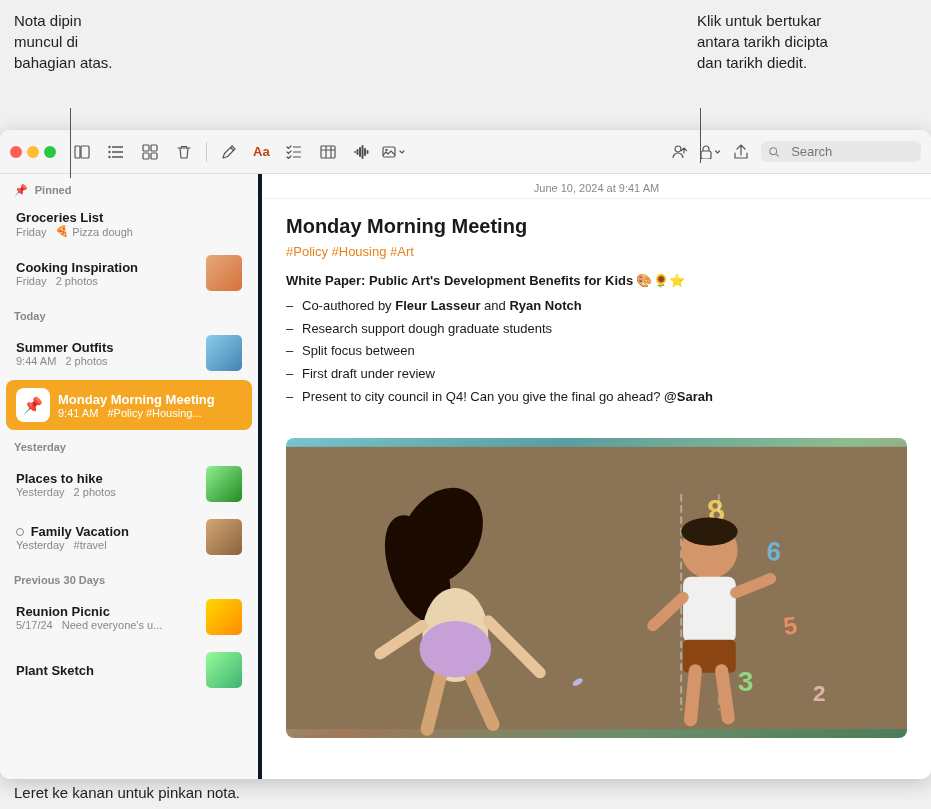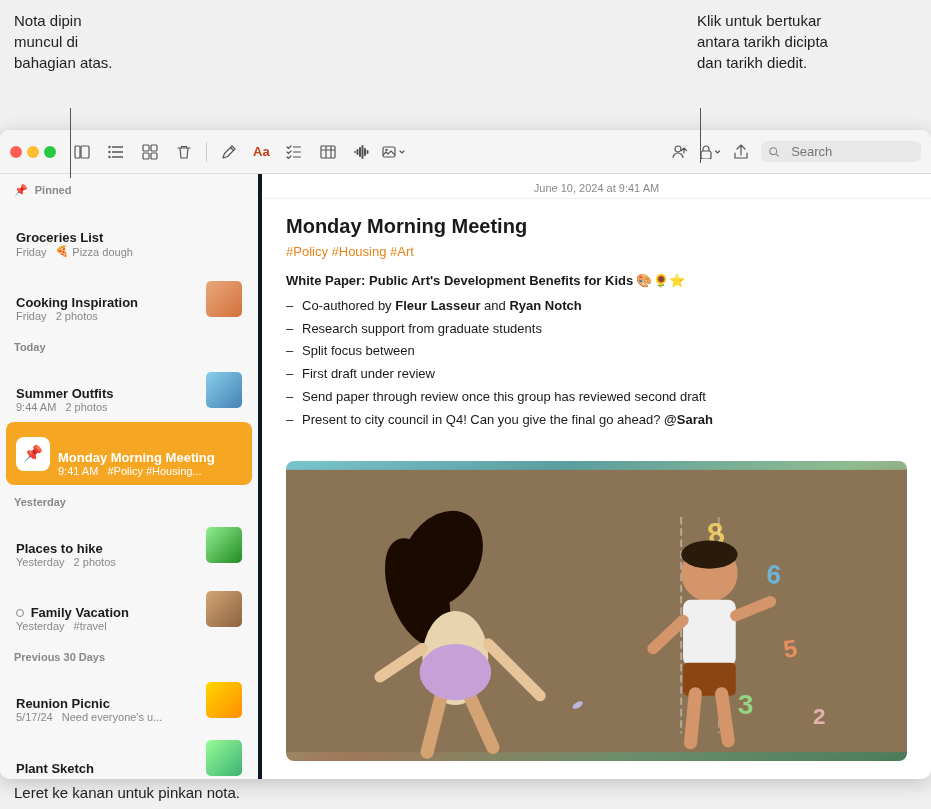--- a/index.html
+++ b/index.html
@@ -168,21 +168,21 @@
       padding: 8px 10px;
       cursor: pointer;
       border-radius: 8px;
       margin: 1px 6px;
       position: relative;
     }
     .note-item.active { background: #f5a623; border-radius: 8px; }
     .note-item.active .note-title,
     .note-item.active .note-meta,
     .note-item.active .note-preview { color: #fff !important; }
-    .note-info { flex: 1; min-width: 0; margin-top: 20px; }
+    .note-info { flex: 1; min-width: 0; }
     .note-title {
       font-size: 13px;
       font-weight: 600;
       color: #1a1a1a;
       white-space: nowrap;
       overflow: hidden;
       text-overflow: ellipsis;
     }
     .note-meta {
       font-size: 11px;
@@ -614,24 +614,23 @@
         <div class="note-tags">#Policy #Housing #Art</div>
 
         <div class="note-body">
           <p class="section-title">
             <span>White Paper: Public Art's Development Benefits for Kids 🎨🌻⭐</span>
           </p>
           <ul>
             <li>
               Co-authored by <strong>Fleur Lasseur</strong> and <strong>Ryan Notch</strong>
             </li>
-            <li>Research support from graduate students</li>
+            <li>Research support dough graduate students</li>
             <li><span>Split focus between</span></li>
             <li>First draft under review</li>
-            <li>Send paper through review once this group has reviewed second draft</li>
             <li>
               Present to city council in Q4! Can you give the final go ahead? <strong>@Sarah</strong>
             </li>
           </ul>
         </div>
       </div>
 
       <div class="note-image">
         <svg class="scene-svg" viewBox="0 0 660 300" xmlns="http://www.w3.org/2000/svg">
 

